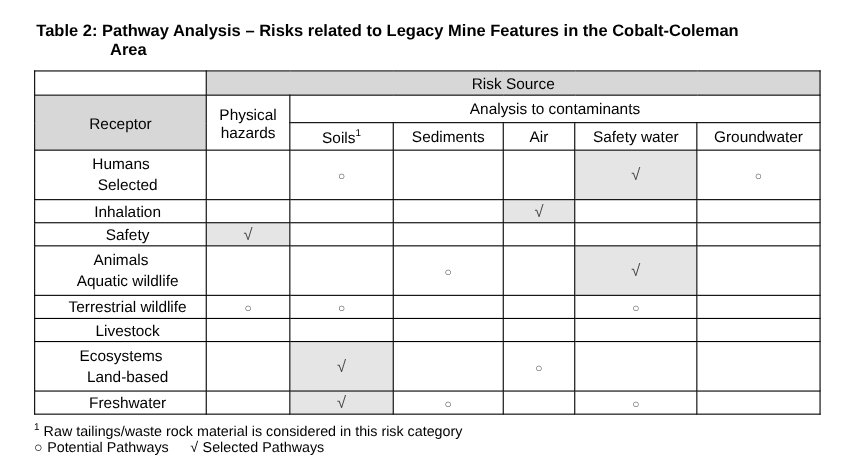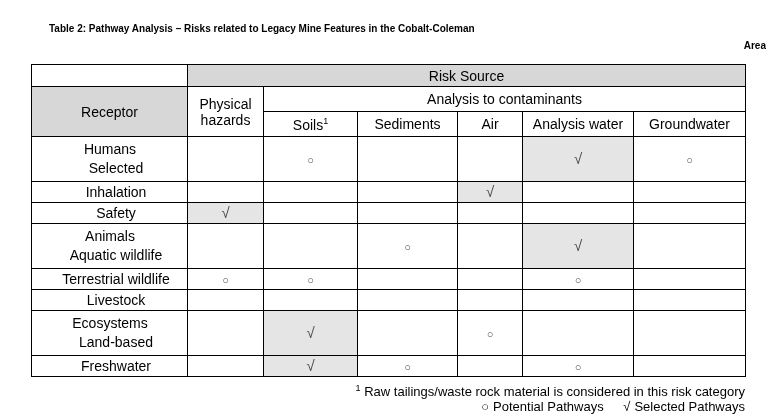--- a/index.html
+++ b/index.html
@@ -9,22 +9,22 @@
     --mark-color:#4a4a4a;
   }
   *{box-sizing:border-box;}
   html,body{margin:0;padding:0;background:#ffffff;}
   body{
     width:766px;height:419px;overflow:hidden;
     font-family:"Liberation Sans","DejaVu Sans",sans-serif;
     color:#000;
   }
   .page{width:766px;height:419px;padding:20px 0 0 31px;}
-  .caption{font-size:10px;font-weight:bold;line-height:17px;margin-left:18px;}
-  .caption .line2{margin-left:67px;text-align:right;}
+  .caption{font-size:15px;font-weight:bold;line-height:17px;margin-left:2px;}
+  .caption .line2{margin-left:67px;}
   table.pathway{
     border-collapse:collapse;table-layout:fixed;
     width:714px;margin-top:10px;font-size:14px;padding-left:44px;
   }
   table.pathway th, table.pathway td{
     border:1px solid var(--border-color);
     padding:0 3px;text-align:center;vertical-align:middle;
     font-weight:normal;overflow:hidden;
   }
   td.corner{border:none;background:transparent;}
@@ -34,21 +34,21 @@
   tr.hdr3{height:25px;}
   th.colhead sup{font-size:9px;}
   tbody tr{height:21px;}
   tbody tr.tall{height:45px;}
   td.receptor-cell{text-align:left;padding:1px 4px;}
   .group-label{padding-left:1px;line-height:19px;}
   .sub-label{padding-left:13px;line-height:19px;}
   td.shaded{background:var(--shaded-fill);}
   .check-mark{font-size:15px;color:var(--mark-color);line-height:1;}
   .circle-mark{font-size:11px;color:var(--mark-color);line-height:1;}
-  .footnotes{width:714px;margin-top:4px;font-size:13px;line-height:15px;text-align:right;}
+  .footnotes{width:714px;margin-top:4px;font-size:13px;line-height:15px;}
   .footnotes sup{font-size:9px;}
   .legend-item + .legend-item{margin-left:16px;}
   .legend-sym{margin-right:4px;}
 </style>
 </head>
 <body>
 
 <div class="page">
 
   <div class="caption">
@@ -73,21 +73,21 @@
       </tr>
       <tr class="hdr2">
         <th class="receptor" rowspan="2">Receptor</th>
         <th class="physical" rowspan="2">Physical hazards</th>
         <th class="exposure" colspan="5">Analysis to contaminants</th>
       </tr>
       <tr class="hdr3" id="subheader-row">
           <th class="colhead"><span>Soils</span><sup>1</sup></th>
           <th class="colhead"><span>Sediments</span></th>
           <th class="colhead"><span>Air</span></th>
-          <th class="colhead"><span>Analysis water</span></th>
+          <th class="colhead"><span>Safety water</span></th>
           <th class="colhead"><span>Groundwater</span></th>
         </tr>
     </thead>
     <tbody id="table-body">
         <tr class="tall">
           <td class="receptor-cell">
             <div class="group-label">Humans</div>
             <div class="sub-label">Selected</div>
           </td>
           <td class="mark-cell"></td>

